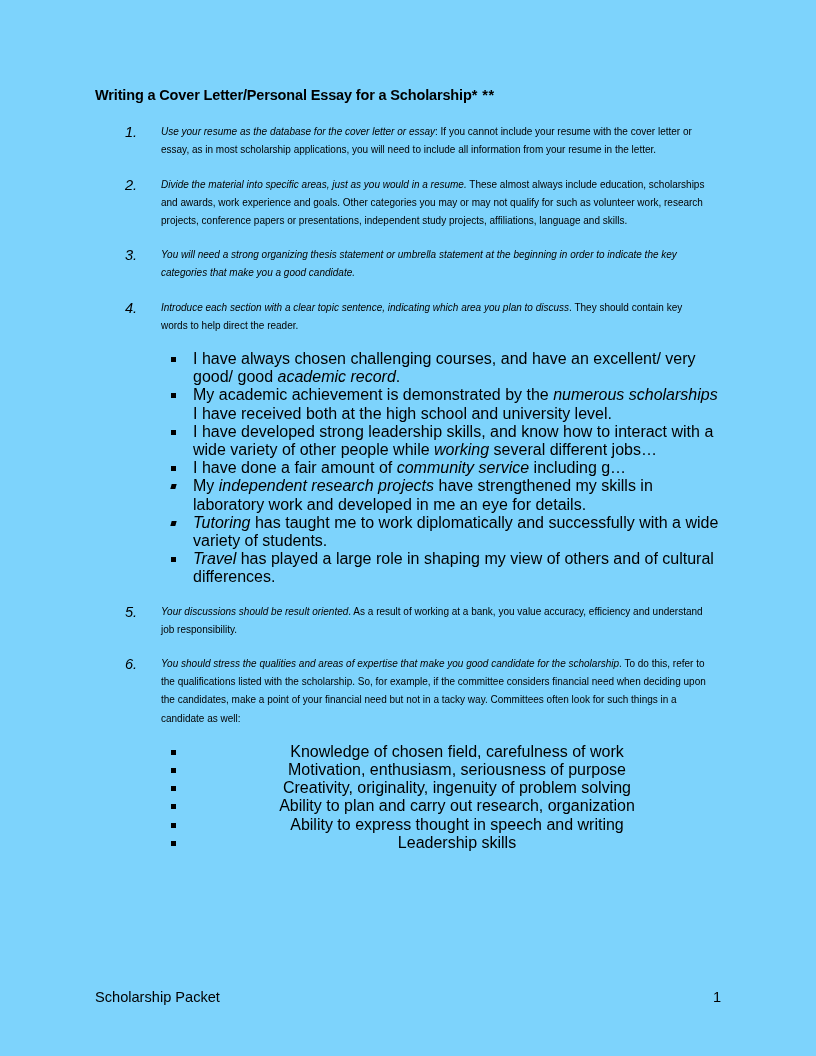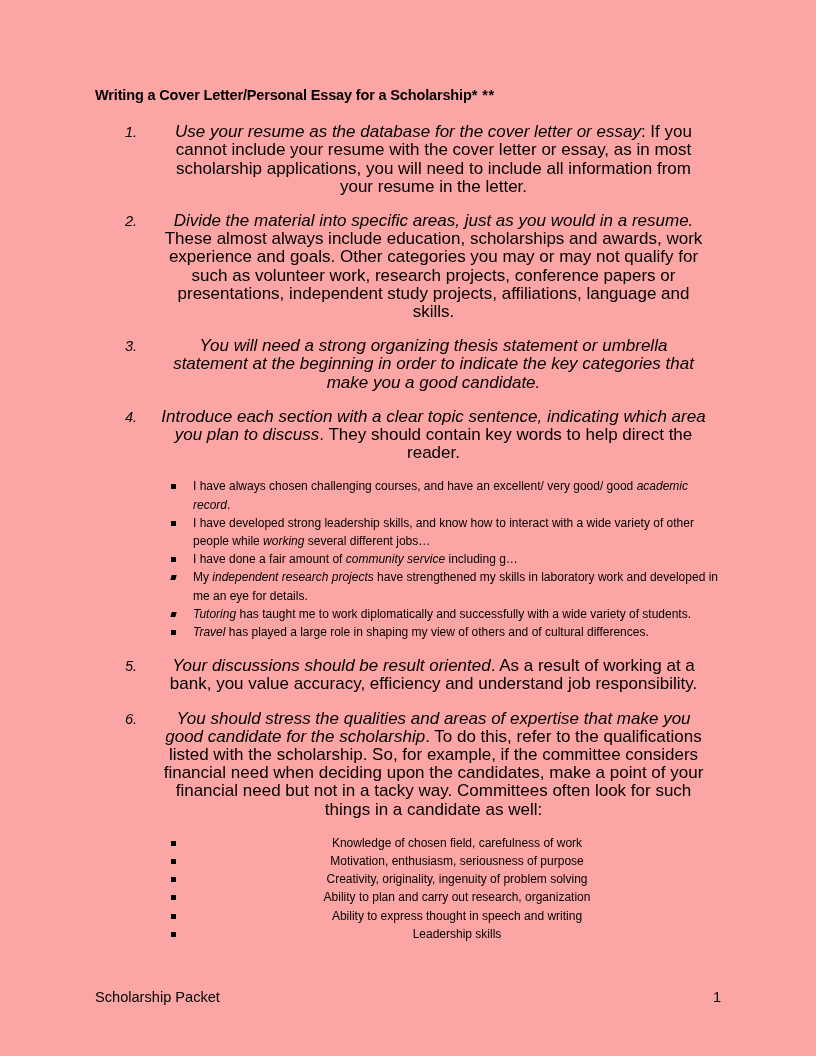--- a/index.html
+++ b/index.html
@@ -9,21 +9,21 @@
   }
   body {
     font-family: "Liberation Sans", sans-serif;
     color: #000000;
     -webkit-font-smoothing: none;
   }
   .page {
     position: relative;
     width: 816px;
     height: 1056px;
-    background: #fca5a5;
+    background: #7dd3fc;
     overflow: hidden;
     box-sizing: border-box;
   }
   .content {
     position: absolute;
     left: 95px;
     top: 86px;
     width: 626px;
   }
   .doc-title {
@@ -52,38 +52,38 @@
   }
   ol.numbered > li .num {
     position: absolute;
     left: 30px;
     top: 0;
     font-style: italic;
     font-size: 14.6px;
     line-height: 18.2px;
   }
   .para {
-    font-size: 17px;
+    font-size: 10px;
     line-height: 18.2px;
     margin: 15px;
-    text-align: center;
+    text-align: left;
   }
   .para i, .it {
     font-style: italic;
   }
 
   ul.squares {
     list-style: none;
     margin: 2px 0 0 0;
     padding: 0;
   }
   ul.squares > li {
     position: relative;
     padding-left: 47px;
-    font-size: 12px;
+    font-size: 16px;
     line-height: 18.2px;
     margin: 0;
   }
   ul.squares > li > .sq {
     position: absolute;
     left: 25px;
     top: 7px;
     width: 5px;
     height: 5px;
     background: #000000;
@@ -141,20 +141,21 @@
         <span class="num">3.</span>
         <p class="para"><i>You will need a strong organizing thesis statement or umbrella statement at the beginning in order to indicate the key categories that make you a good candidate.</i><span></span><span></span></p>
       </li>
 
       <li>
         <span class="num">4.</span>
         <p class="para"><i>Introduce each section with a clear topic sentence, indicating which area you plan to discuss</i><span>.</span><span> They should contain key words to help direct the reader.</span></p>
 
         <ul class="squares" id="examples-list">
             <li><span class="sq"></span><span>I have always chosen challenging courses, and have an excellent/ very good/ good </span><i>academic record</i><span>.</span></li>
+            <li><span class="sq"></span><span>My academic achievement is demonstrated by the  </span><i>numerous scholarships</i><span> I have received both at the high school and university level.</span></li>
             <li><span class="sq"></span><span>I have developed strong leadership skills, and know how to interact with a wide variety of other people while  </span><i>working</i><span> several different jobs…</span></li>
             <li><span class="sq"></span><span>I have done a fair amount of </span><i>community service</i><span> including g…</span></li>
             <li><span class="sq slanted"></span><span>My </span><i>independent research projects</i><span> have strengthened my skills in laboratory work and developed in me an eye for details.</span></li>
             <li><span class="sq slanted"></span><i>Tutoring</i><span> has taught me to work diplomatically and successfully with a wide variety of students.</span></li>
             <li><span class="sq"></span><i>Travel</i><span> has played a large role in shaping my view of others and of cultural differences.</span></li>
           </ul>
       </li>
 
       <li>
         <span class="num">5.</span>

